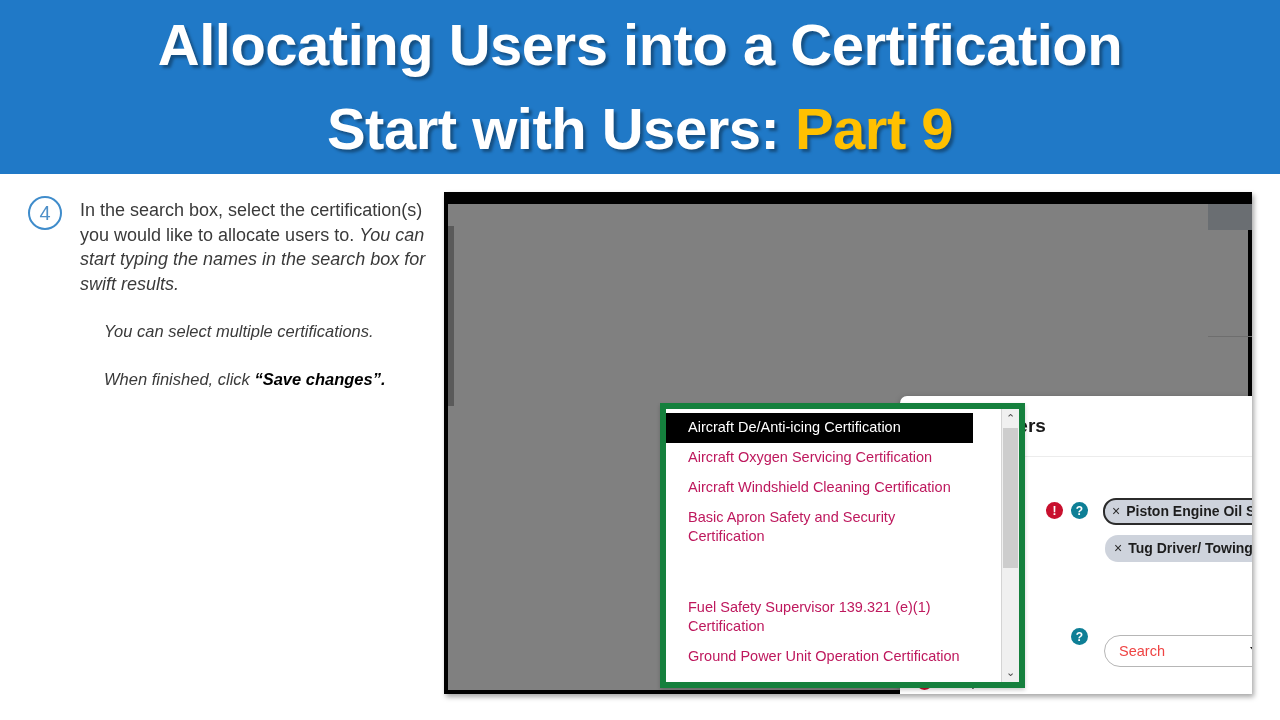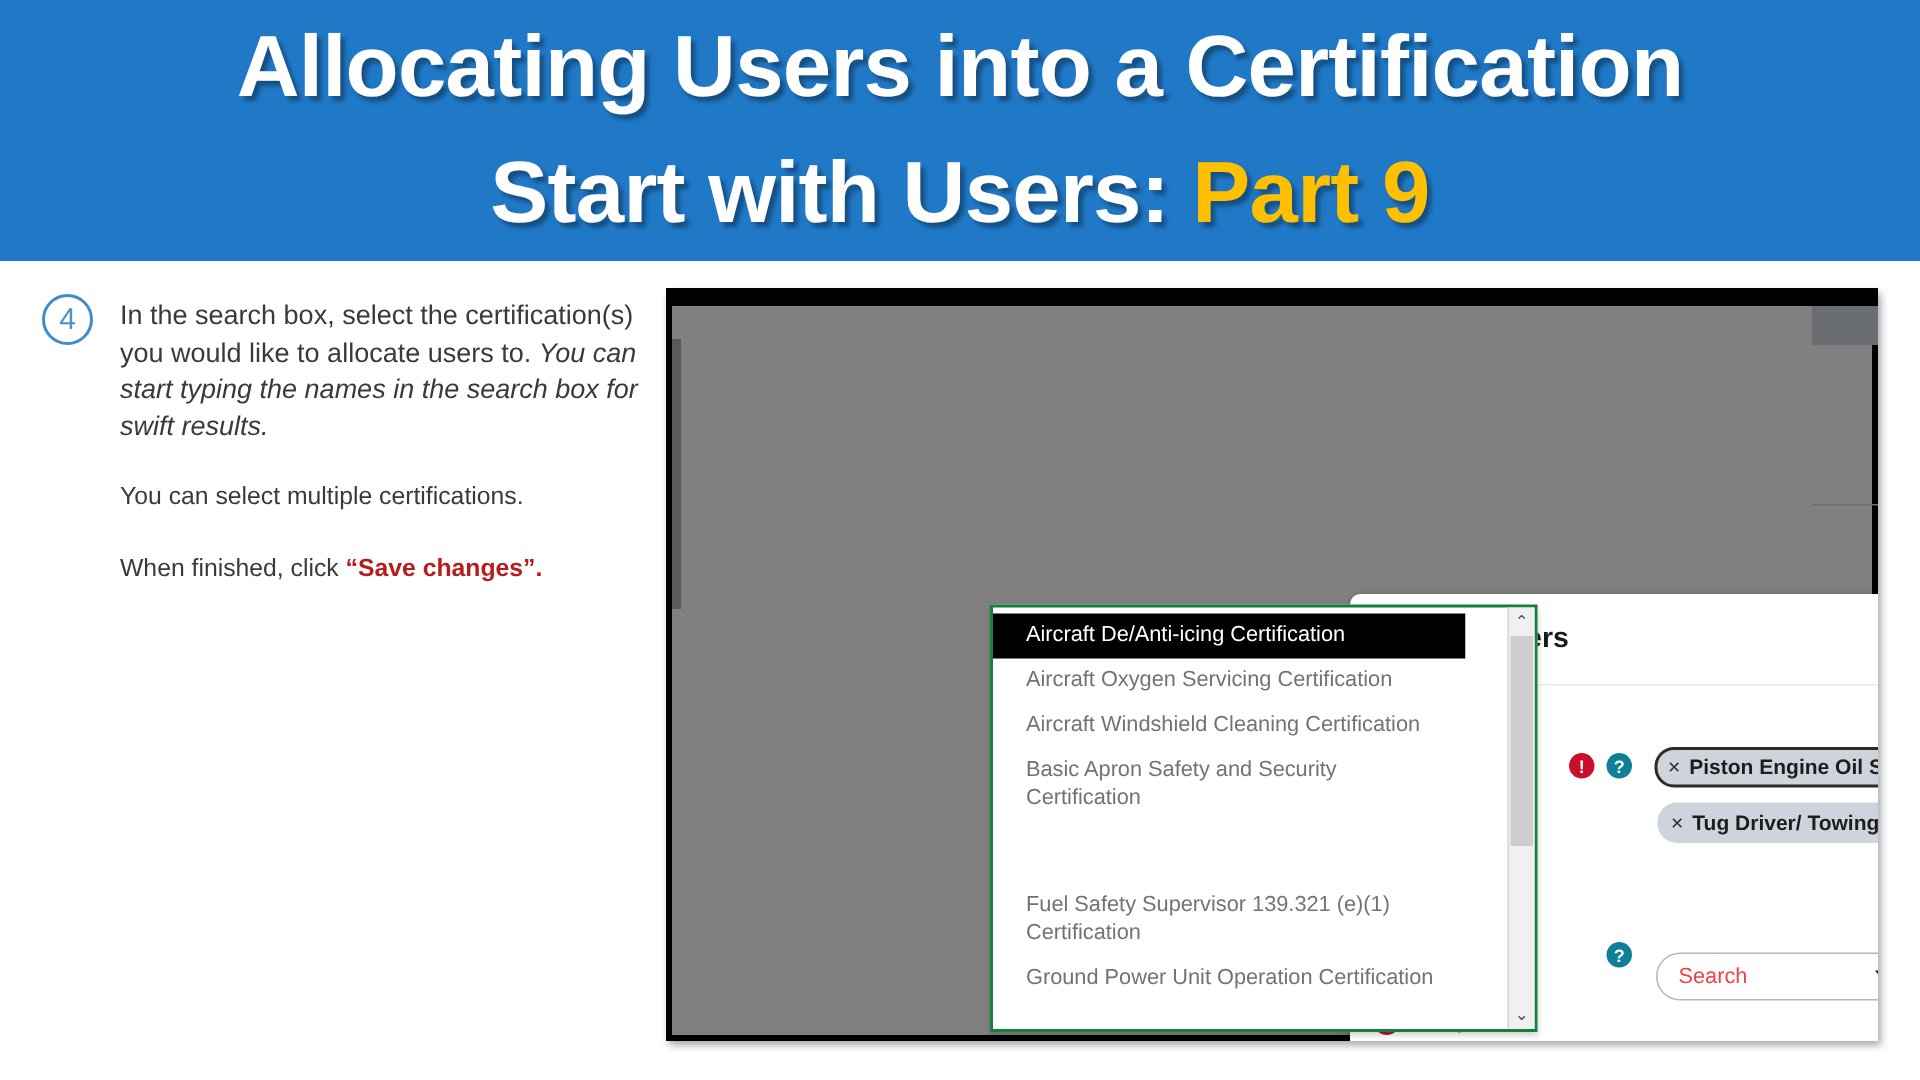--- a/index.html
+++ b/index.html
@@ -32,22 +32,22 @@
   .step-num{
     width:34px;height:34px;border-radius:50%;
     border:2px solid #3f8ccb;color:#4f90c8;
     font-size:20px;display:flex;align-items:center;justify-content:center;
     flex:0 0 auto;margin-right:18px;margin-top:-2px;
     box-sizing:border-box;
   }
   .step-body{font-size:18px;color:#3a3a3a;line-height:24.5px;}
   .step-body .ital{font-style:italic;}
   .para{margin-top:23px;font-size:16.5px;color:#3a3a3a;line-height:24.5px;}
-  .para-indent{margin-left:52px;}
-  .blue-bold{color:#b91c1c;font-weight:bold;}
+  .para-indent{margin-left:76px;font-style:italic;}
+  .blue-bold{color:#000000;font-weight:bold;}
 
   
   .shot{
     position:absolute;left:444px;top:192px;width:808px;height:502px;
     background:#000000;
     box-shadow:2px 3px 5px rgba(0,0,0,0.35);
     overflow:hidden;
   }
   .shot-page{
     position:absolute;left:4px;top:12px;right:4px;bottom:4px;
@@ -102,29 +102,29 @@
   .searchbox-text{font-size:14.5px;color:#ef4444;margin-left:14px;}
   .caret{
     position:absolute;right:22px;top:11px;
     width:0;height:0;border-left:8px solid transparent;border-right:8px solid transparent;
     border-top:10px solid #1a1a1a;
   }
 
   
   .dropdown{
     position:absolute;left:660px;top:403px;width:365px;height:285px;
-    background:#ffffff;border:2px solid #15803d;
+    background:#ffffff;border:6px solid #15803d;
     box-sizing:border-box;
     display:flex;
     box-shadow:0 2px 4px rgba(0,0,0,0.2);
     gap:28px;
   }
   .dd-list{flex:1;overflow:hidden;position:relative;padding-top:4px;}
   .dd-item{
-    font-size:14.5px;color:#737373;line-height:19px;
+    font-size:14.5px;color:#be185d;line-height:19px;
     padding:5px 10px 6px 22px;
   }
   .dd-item.sel{background:#000000;color:#ffffff;}
   .dd-scroll{
     width:17px;background:#f0f0f0;border-left:1px solid #d4d4d4;
     position:relative;
   }
   .dd-arrow{
     position:absolute;left:0;width:17px;height:17px;
     display:flex;align-items:center;justify-content:center;

